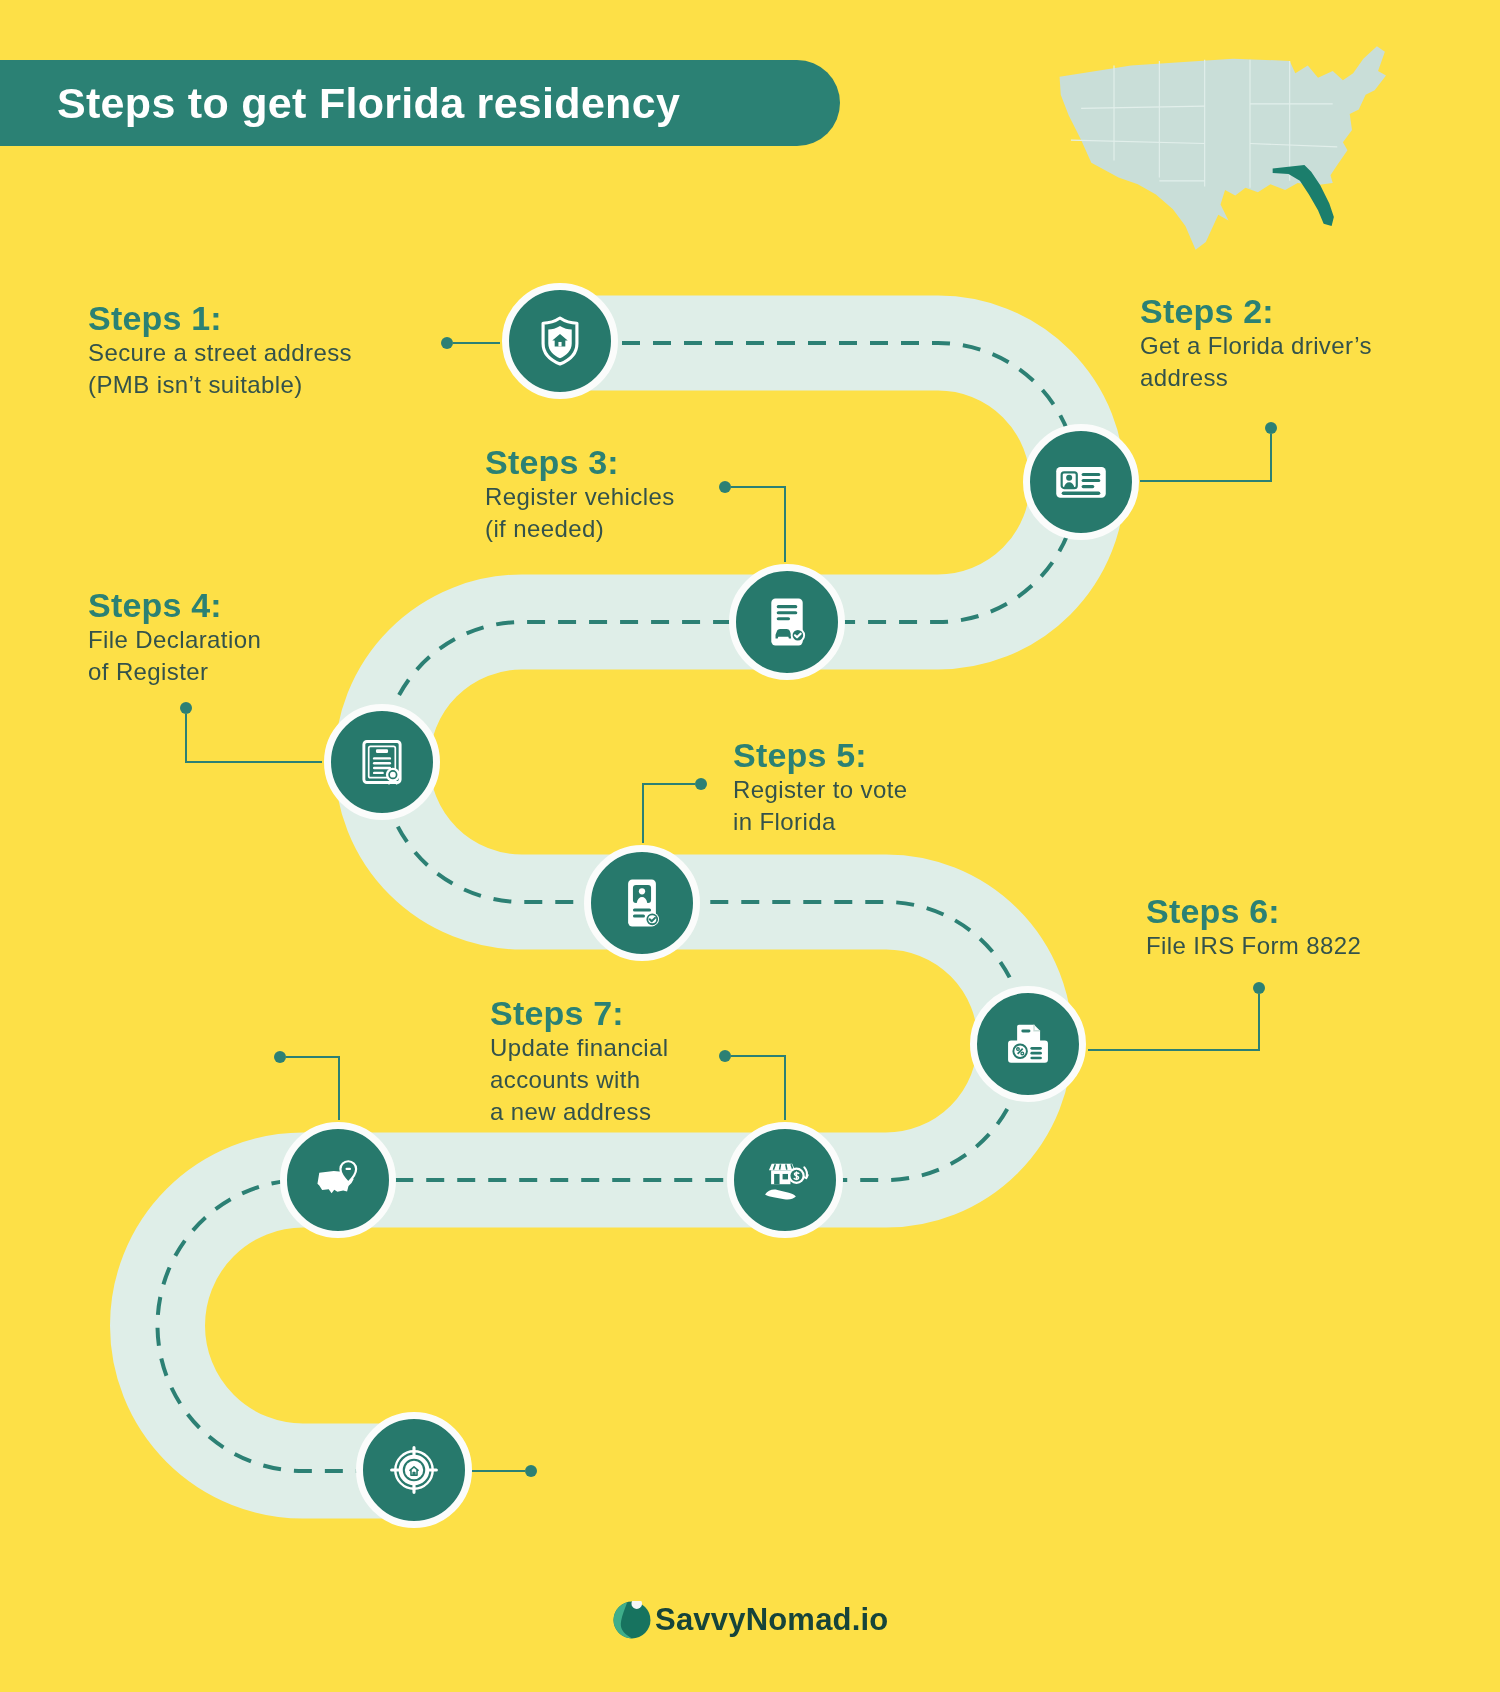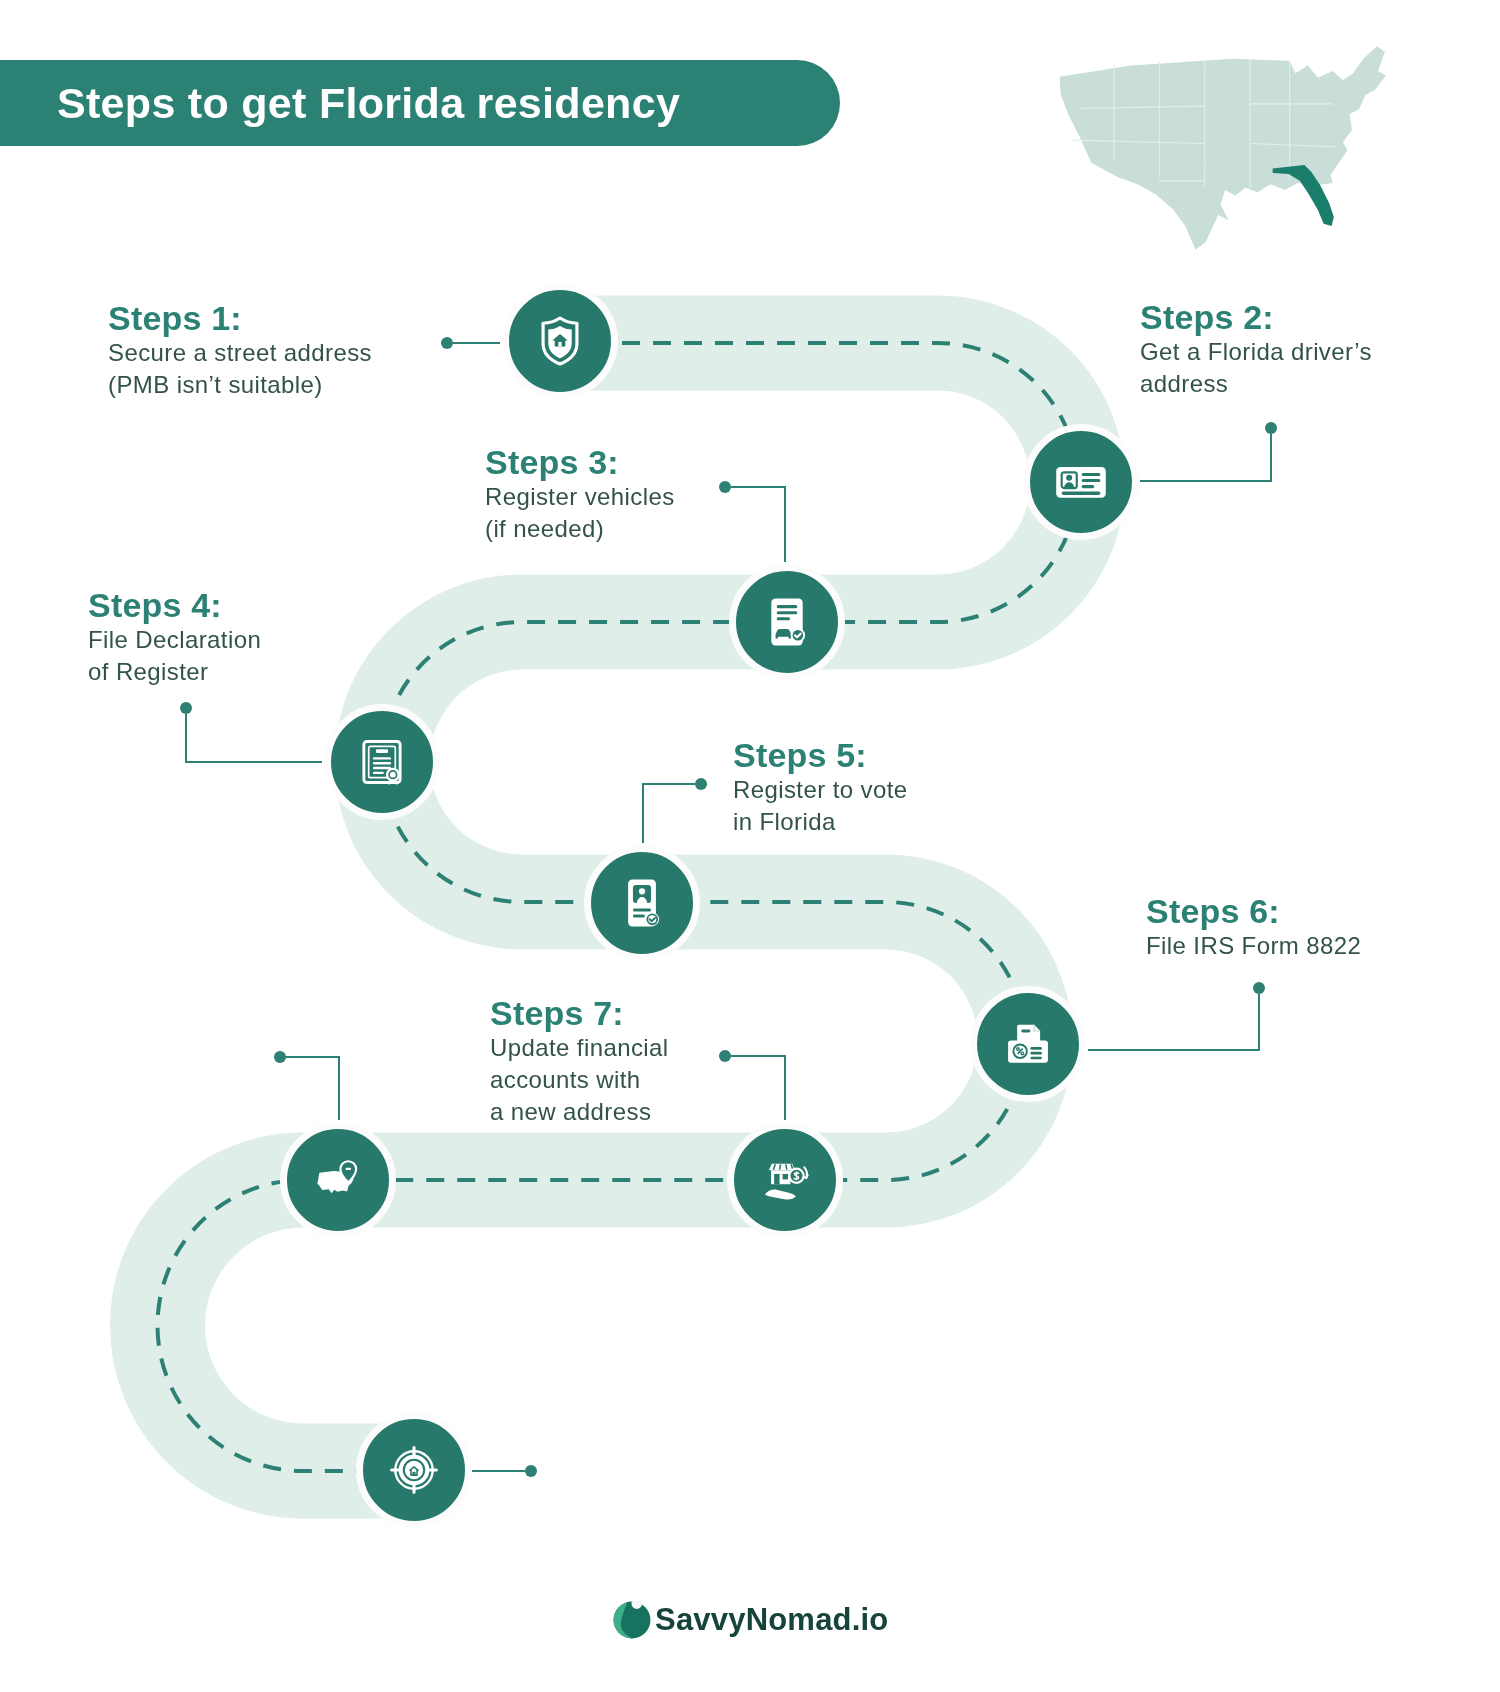--- a/index.html
+++ b/index.html
@@ -1,17 +1,17 @@
 <!DOCTYPE html>
 <html><head>
 <meta charset="utf-8">
 <style>
   html,body{margin:0;padding:0;}
   body{background:#e9e9e9;font-family:"Liberation Sans","DejaVu Sans",sans-serif;}
-  #canvas{position:relative;width:1500px;height:1692px;background:#ffffff;overflow:hidden;margin:0 auto;}
+  #canvas{position:relative;width:1500px;height:1692px;background:#fde047;overflow:hidden;margin:0 auto;}
   
   .banner{position:absolute;left:0;top:60px;width:840px;height:86px;background:#2b8174;
           border-radius:0 43px 43px 0;display:flex;align-items:center;}
   .banner-text{color:#ffffff;font-size:43px;font-weight:bold;letter-spacing:.3px;padding-left:57px;white-space:nowrap;}
   
   .overlay{position:absolute;left:0;top:0;}
   
   .step{position:absolute;white-space:nowrap;}
   .step-heading{color:#2b8174;font-size:34px;font-weight:bold;line-height:38px;letter-spacing:.2px;}
   .step-line{color:#33524b;font-size:24px;line-height:32px;letter-spacing:.4px;}
@@ -62,26 +62,26 @@
 
   <svg class="overlay" style="left:1046px;top:36px" width="340" height="215" viewBox="0 0 300 190" preserveAspectRatio="none">
     <path d="M12,36 L75,26 L165,20 L215,22 L220,33 L231,26 L240,37 L253,31 L262,39 L271,33 L280,20 L292,9 L299,14 L293,31 L300,35 L290,48 L282,52 L276,65 L268,69 L270,83 L262,94 L266,101 L257,114 L251,123 L253,130 L238,132 L222,130 L211,136 L198,131 L187,138 L176,134 L167,141 L158,136 L154,149 L161,163 L152,158 L141,182 L132,189 L123,168 L112,153 L97,140 L81,131 L64,125 L40,112 L31,92 L20,70 L13,52 Z" fill="#c9ded8"></path>
     <g stroke="#e2efeb" stroke-width="1">
       <path d="M60,26 L60,110 M100,22 L100,125 M140,21 L140,133 M180,21 L180,134 M215,22 L215,128"></path>
       <path d="M31,64 L140,62 M22,92 L140,95 M140,128 L100,128 M180,60 L253,60 M180,95 L257,98"></path>
     </g>
     <path d="M200,117 L228,114 L234,120 L242,132 L250,148 L254,160 L252,168 L245,166 L240,154 L232,140 L224,128 L214,122 L200,121 Z" fill="#1b7e6c"></path>
   </svg>
 
-  <div class="step" style="left:108px;top:299px">
+  <div class="step" style="left:88px;top:299px">
     <div class="step-heading">Steps 1:</div>
     <div class="step-line">Secure a street address</div>
     <div class="step-line">(PMB isn’t suitable)</div>
   </div>
-  <div class="step" style="left:1140px;top:298px">
+  <div class="step" style="left:1140px;top:292px">
     <div class="step-heading">Steps 2:</div>
     <div class="step-line">Get a Florida driver’s</div>
     <div class="step-line">address</div>
   </div>
   <div class="step" style="left:485px;top:443px">
     <div class="step-heading">Steps 3:</div>
     <div class="step-line">Register vehicles</div>
     <div class="step-line">(if needed)</div>
   </div>
   <div class="step" style="left:88px;top:586px">

